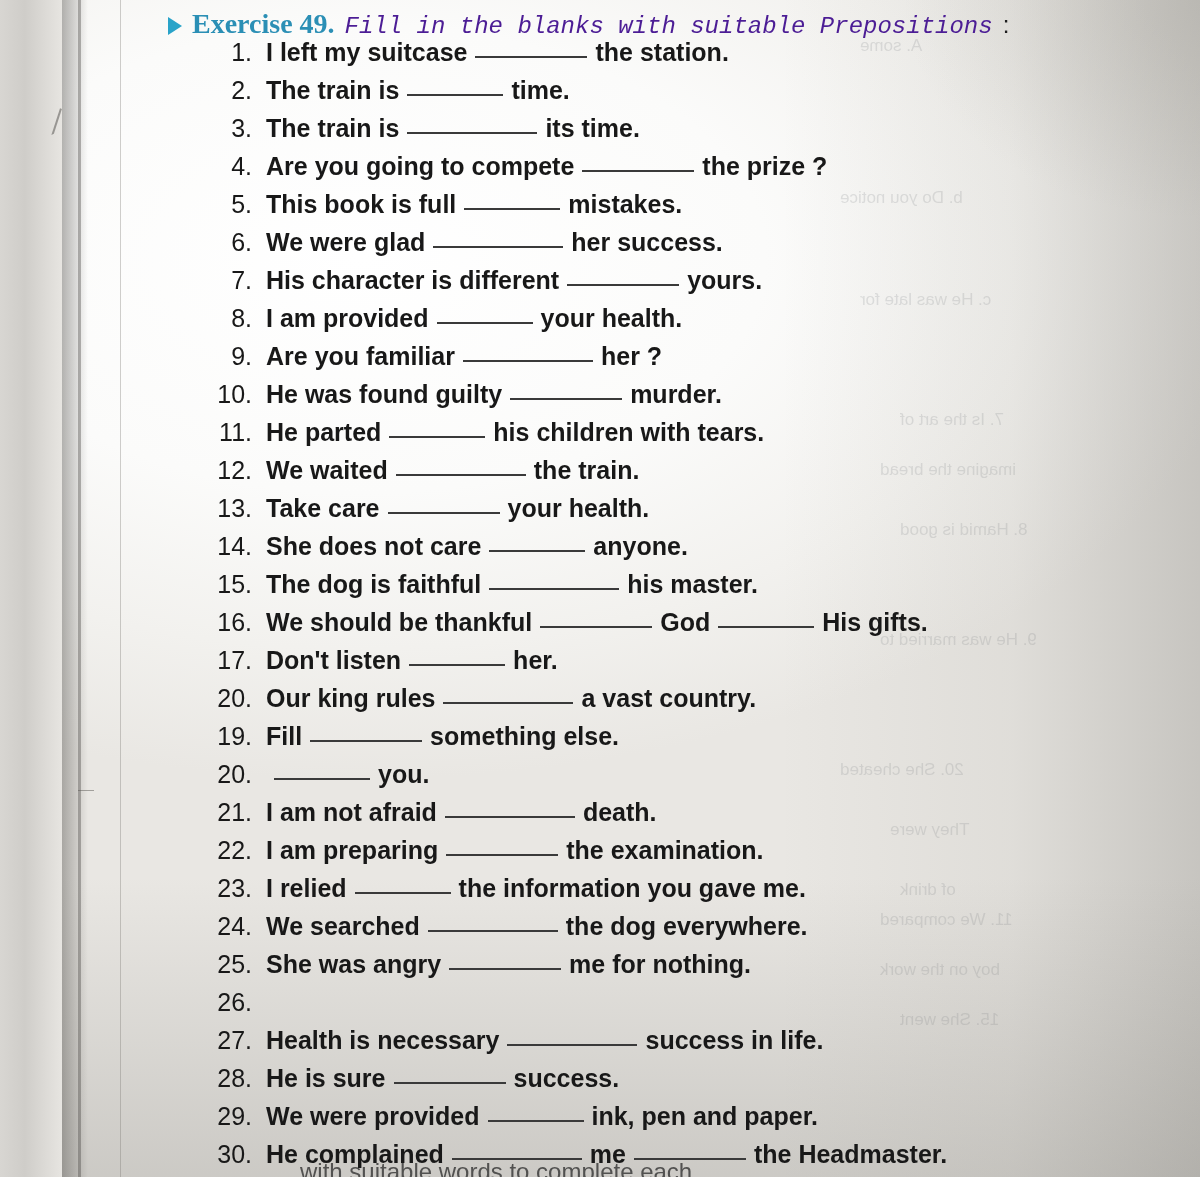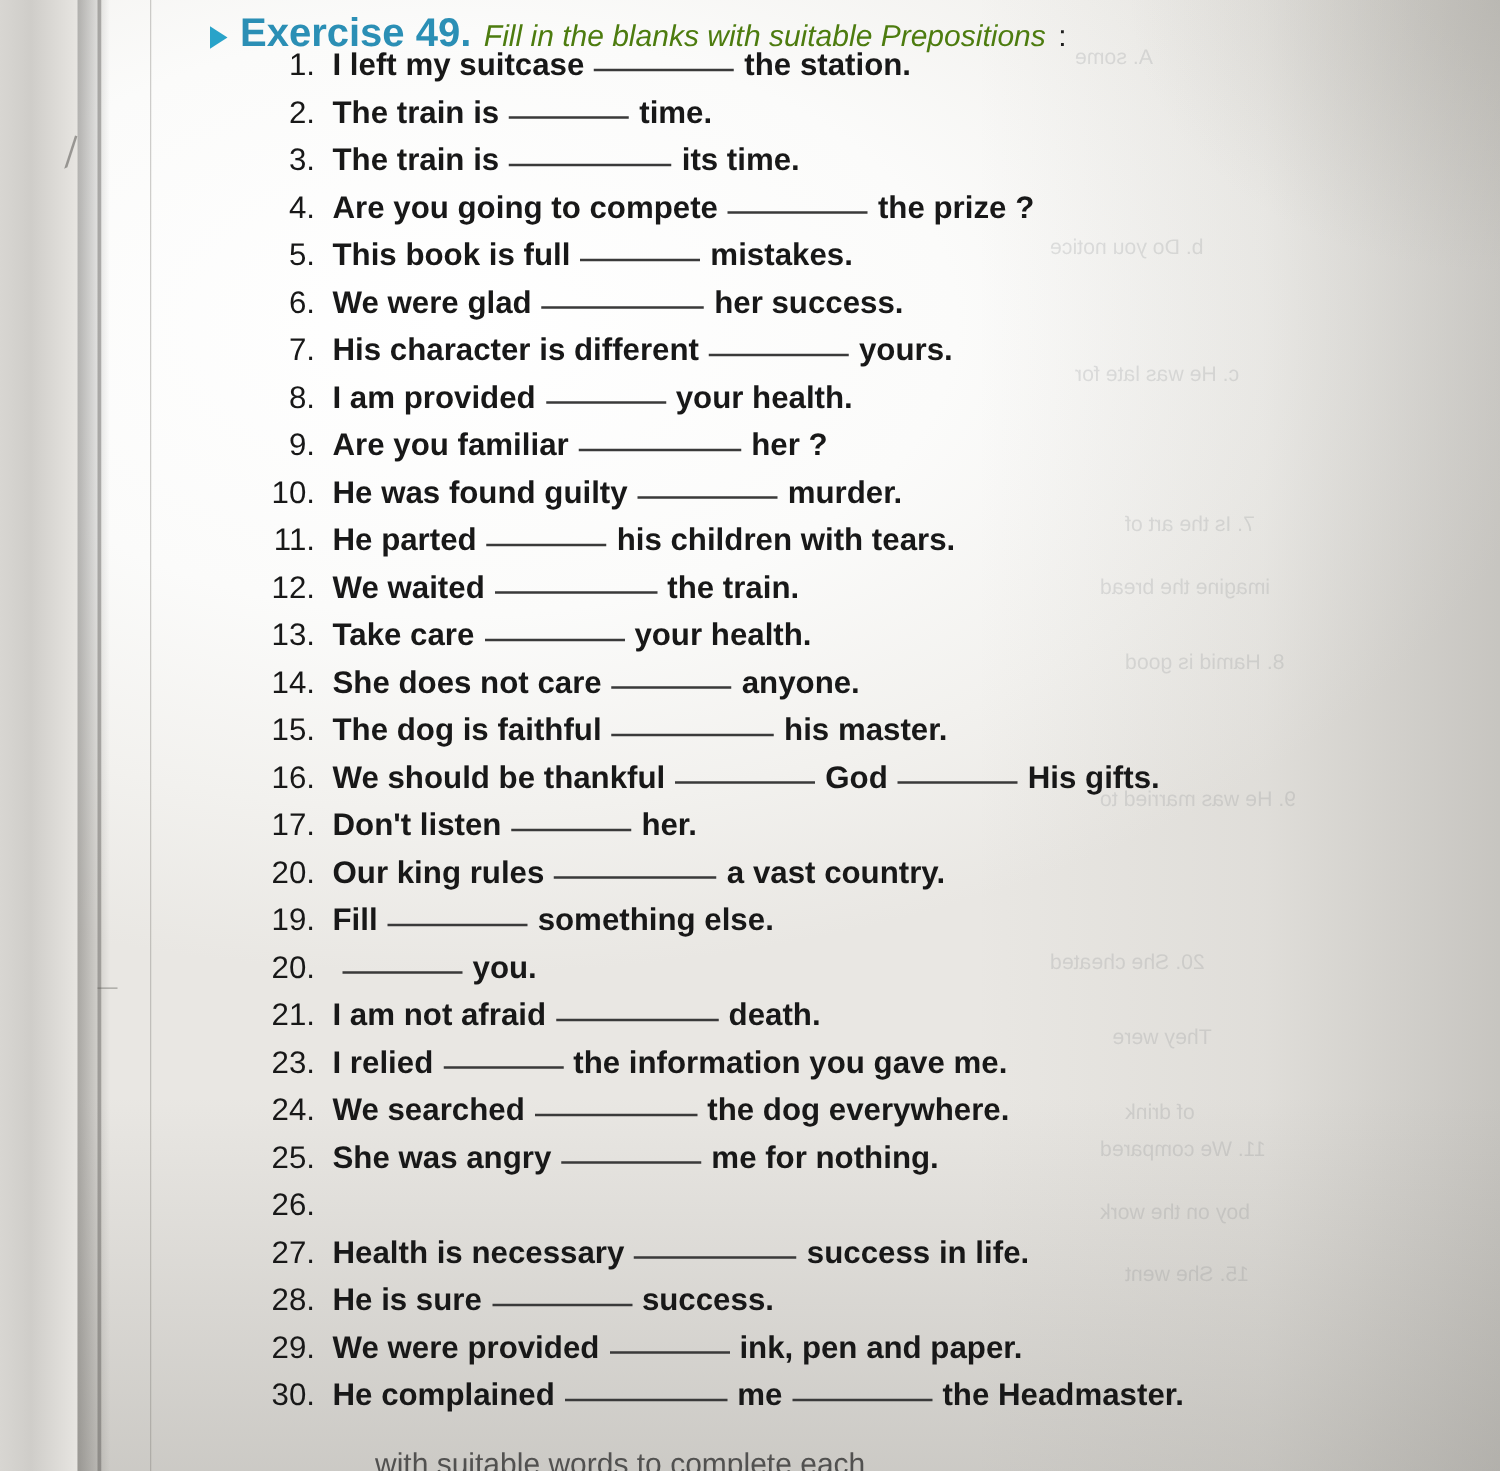--- a/index.html
+++ b/index.html
@@ -122,29 +122,29 @@
     display: inline-block;
     width: 0; height: 0;
     border-left: 14px solid #29a3c9;
     border-top: 9px solid transparent;
     border-bottom: 9px solid transparent;
     position: relative;
     top: 2px;
   }
   .ex-title {
     color: #2b8fb5;
-    font-size: 32px;
+    font-size: 28px;
     font-weight: bold;
-    font-family: Liberation Sans, sans-serif;
+    font-family: Liberation Serif, serif;
   }
   .ex-instr {
-    color: #4d7c0f;
+    color: #4c1d95;
     font-size: 24px;
     font-style: italic;
-    font-family: Liberation Sans, sans-serif;
+    font-family: Liberation Mono, monospace;
   }
   .ex-colon {
     color: #1e1e1e;
     font-size: 24px;
   }
 
   .qlist {
     position: absolute;
     left: 196px;
     top: 38px;
@@ -399,20 +399,28 @@
         </div>
         <div class="q">
           <span class="qnum">21.</span>
           <span class="qtext">
             <span class="seg">I am not afraid</span>
             <span class="blank w3"></span>
             <span class="seg">death.</span>
           </span>
         </div>
         <div class="q">
+          <span class="qnum">22.</span>
+          <span class="qtext">
+            <span class="seg">I am preparing</span>
+            <span class="blank w2"></span>
+            <span class="seg">the examination.</span>
+          </span>
+        </div>
+        <div class="q">
           <span class="qnum">23.</span>
           <span class="qtext">
             <span class="seg">I relied</span>
             <span class="blank w1"></span>
             <span class="seg">the information you gave me.</span>
           </span>
         </div>
         <div class="q">
           <span class="qnum">24.</span>
           <span class="qtext">

